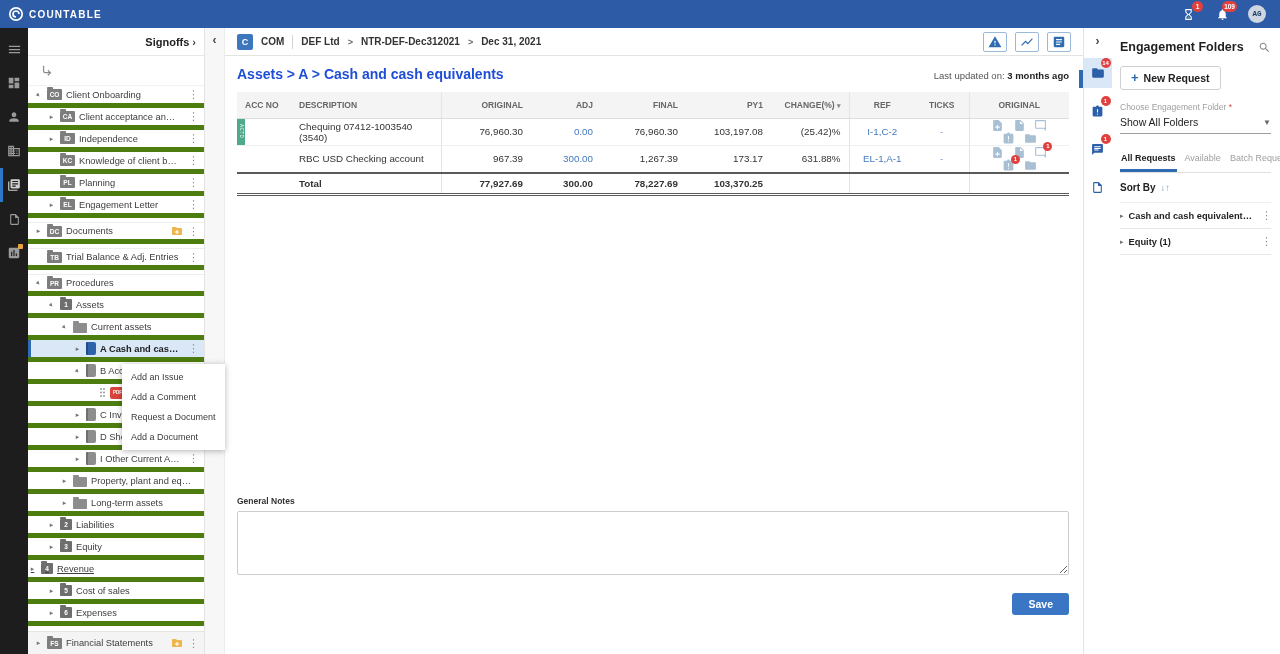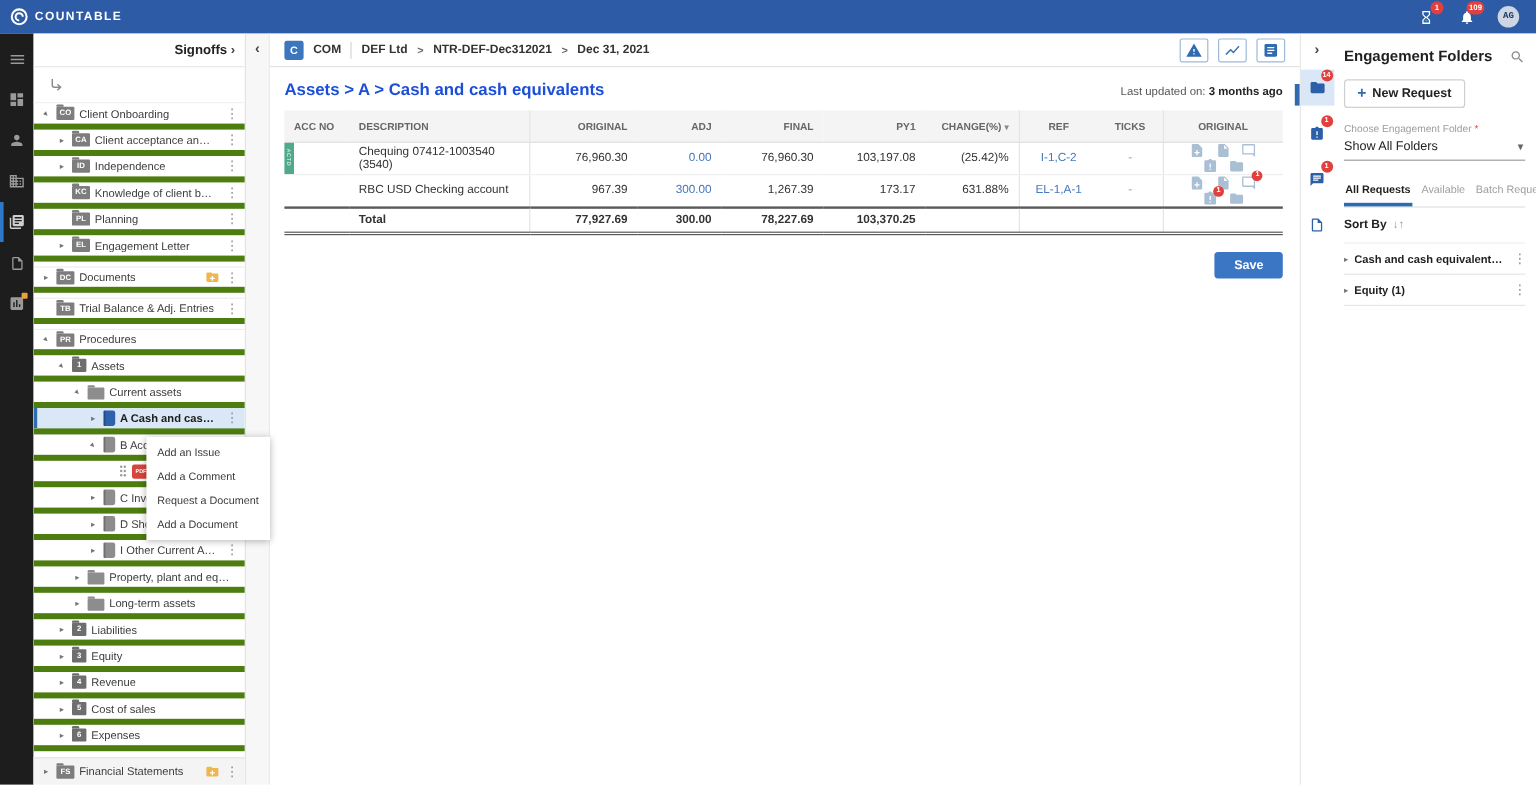--- a/index.html
+++ b/index.html
@@ -421,21 +421,21 @@
 
   </div>
         <div class="snode" style="padding-left: 19px;">
     <span class="arrow">▸</span>
 
     <span class="nicon numic">3</span>
     <span class="nlabel">Equity</span>
     <span class="spacer"></span>
 
   </div>
-        <div class="snode" style="padding-left: 19px;">
+        <div class="snode" style=" text-decoration: underline;">
     <span class="arrow">▸</span>
 
     <span class="nicon numic">4</span>
     <span class="nlabel">Revenue</span>
     <span class="spacer"></span>
 
   </div>
         <div class="snode" style="padding-left: 19px;">
     <span class="arrow">▸</span>
 
@@ -629,20 +629,24 @@
             <td class="num">78,227.69</td>
             <td class="num">103,370.25</td>
             <td></td>
               <td></td>
               <td></td>
               <td></td>
           </tr>
         </tfoot>
       </table>
 
+      <div class="notesblock">
+        <div class="noteslabel">General Notes</div>
+        <textarea style=""></textarea>
+      </div>
       <div class="saverow">
         <button class="savebtn">Save</button>
       </div>
     </div>
   </main>
 
   <div class="rrail">
     <button class="coll">›</button>
     <div class="rric active">
       <svg width="14" height="14" viewBox="0 0 24 24">

